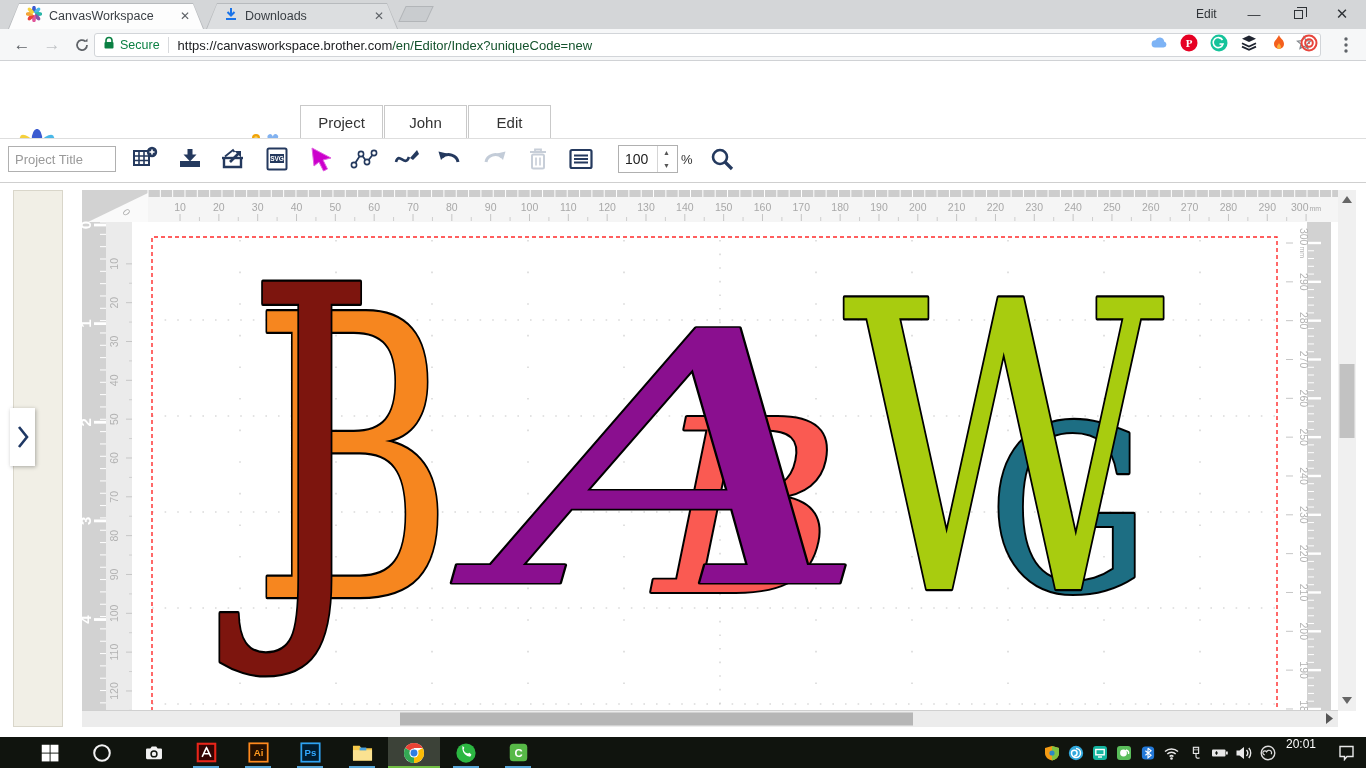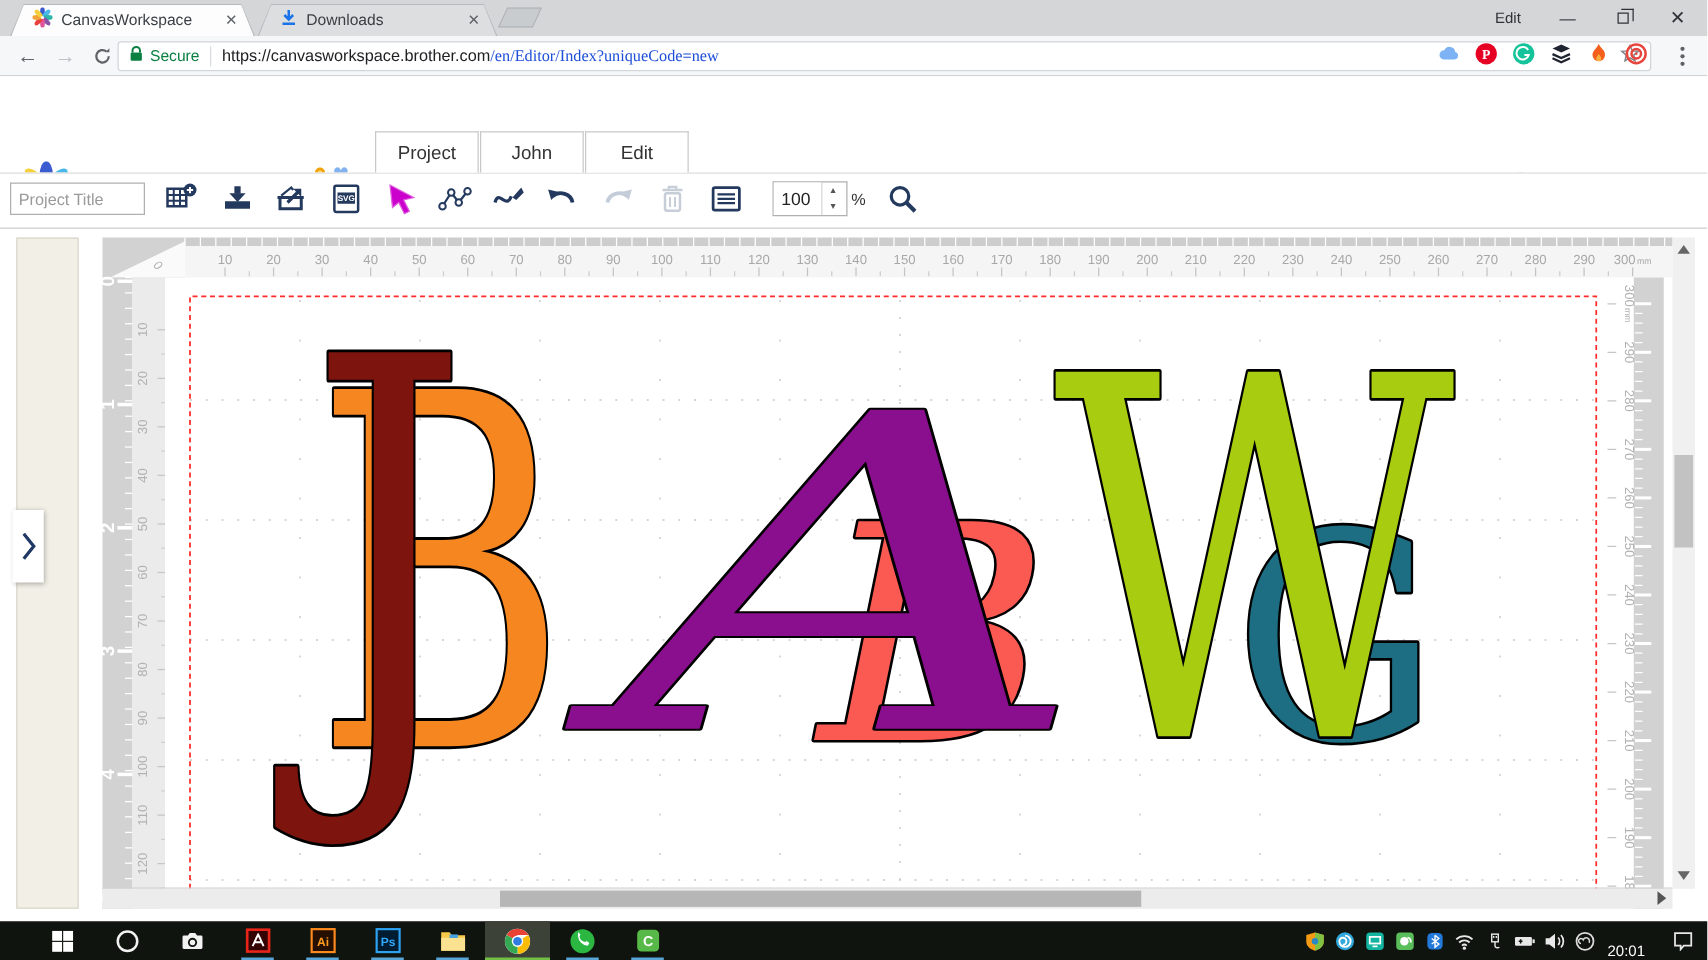--- a/index.html
+++ b/index.html
@@ -23,21 +23,21 @@
   #btn-restore .sq { position:relative; width:9px; height:9px; border:1px solid #2f3337; background:transparent; }
   #btn-restore .sq::before { content:""; position:absolute; left:2px; top:-4px; width:9px; height:9px; border:1px solid #2f3337; border-left:none; border-bottom:none; }
 
   
   #navbar { position:absolute; left:0; top:29px; width:1366px; height:32px; background:#f6f7f8; border-bottom:1px solid #d0d2d5; }
   .nav-ico { position:absolute; top:4px; width:24px; height:24px; display:flex; align-items:center; justify-content:center; font-size:17px; }
   #omnibox { position:absolute; left:94px; top:4px; width:1227px; height:24px; background:#fff; border:1px solid #d2d5d9; border-radius:3px; display:flex; align-items:center; padding:0 8px; }
   #secure-label { color:#0b8043; font-size:12.5px; font-weight:500; margin:0 6px 0 5px; }
   .omni-sep { width:1px; height:16px; background:#d8dadd; margin:0 9px 0 2px; }
   #url-text { font-size:13px; color:#202124; white-space:nowrap; }
-  #url-text .path { color:#1d4ed8;font-family:Liberation Serif, serif; }
+  #url-text .path { color:#14532d; }
   #bookmark-star { margin-left:auto; }
   .ext-row { position:absolute; top:5px; display:flex; gap:12px; }
 
   
   #site-header { position:absolute; left:0; top:61px; width:1366px; height:77px; background:#fff; }
   #cw-logo { position:absolute; left:14px; top:68px; }
   #cw-title { position:absolute; left:66px; top:78px; font-size:27px; color:#6f6b68; letter-spacing:.3px; }
   #cw-badges { position:absolute; left:249px; top:70px; display:flex; gap:3px; align-items:center; }
   #badge-heart { color:#82b2f0; font-size:15px; font-family:"DejaVu Sans", sans-serif; }
   .menu-tab { position:absolute; top:44px; width:83px; height:33px; background:#fff; border:1px solid #c9c9c9; border-bottom:none; display:flex; align-items:center; justify-content:center; font-size:15px; color:#333; z-index:3; }
@@ -61,21 +61,21 @@
   #left-strip { position:absolute; left:13px; top:6px; width:50px; height:537px; background:#f1efe6; border:1px solid #d9d6ca; }
   #panel-expander { position:absolute; left:10px; top:224px; width:25px; height:58px; background:#fff; box-shadow:1px 1px 4px rgba(0,0,0,.3); display:flex; align-items:center; justify-content:center; z-index:4; }
   #canvas-svg { position:absolute; left:0; top:0; }
 
   
   #taskbar { position:absolute; left:0; top:737px; width:1366px; height:31px; background:#10140e; display:flex; align-items:stretch; }
   .tb-app { position:relative; width:52px; height:31px; display:flex; align-items:center; justify-content:center; }
   .tb-app.open::after { content:""; position:absolute; left:13px; right:13px; bottom:0; height:2px; background:#58a6d8; }
   .tb-app.active { background:#3c4238; }
   .tb-app.active::after { content:""; position:absolute; left:0; right:0; bottom:0; height:2px; background:#71bf44; }
-  #tb-tray { position:absolute; right:0; top:0; height:31px; display:flex; align-items:flex-end; }
+  #tb-tray { position:absolute; right:0; top:0; height:31px; display:flex; align-items:flex-start; }
   .tray-ico { width:24px; height:31px; display:flex; align-items:center; justify-content:center; }
   #tb-clock { color:#fff; font-size:12px; margin:0 10px 0 6px; }
   #tb-action { width:40px; height:31px; display:flex; align-items:center; justify-content:center; }
 </style>
 </head>
 <body>
 
 <div id="screen">
 
   <div id="titlebar">

